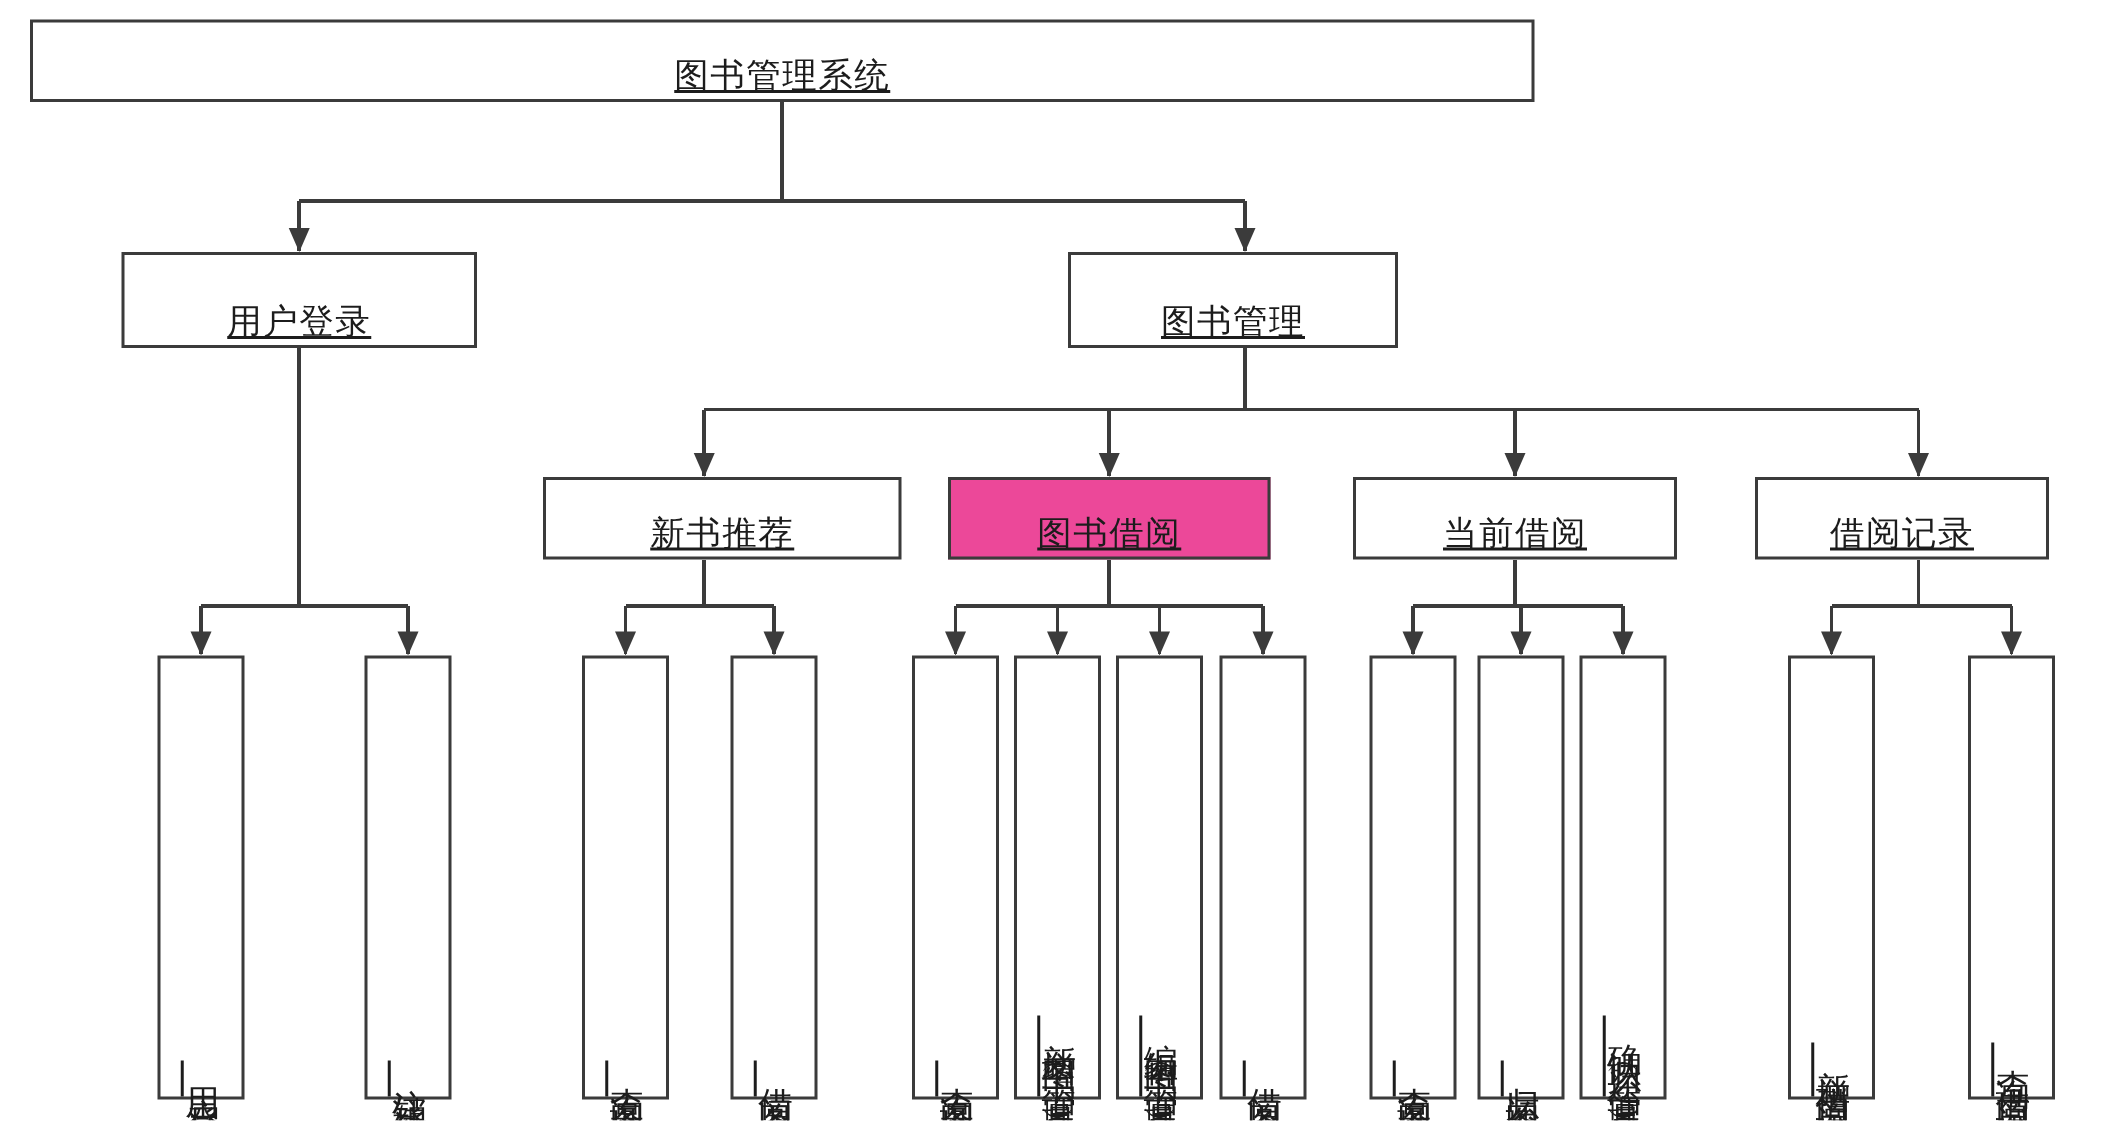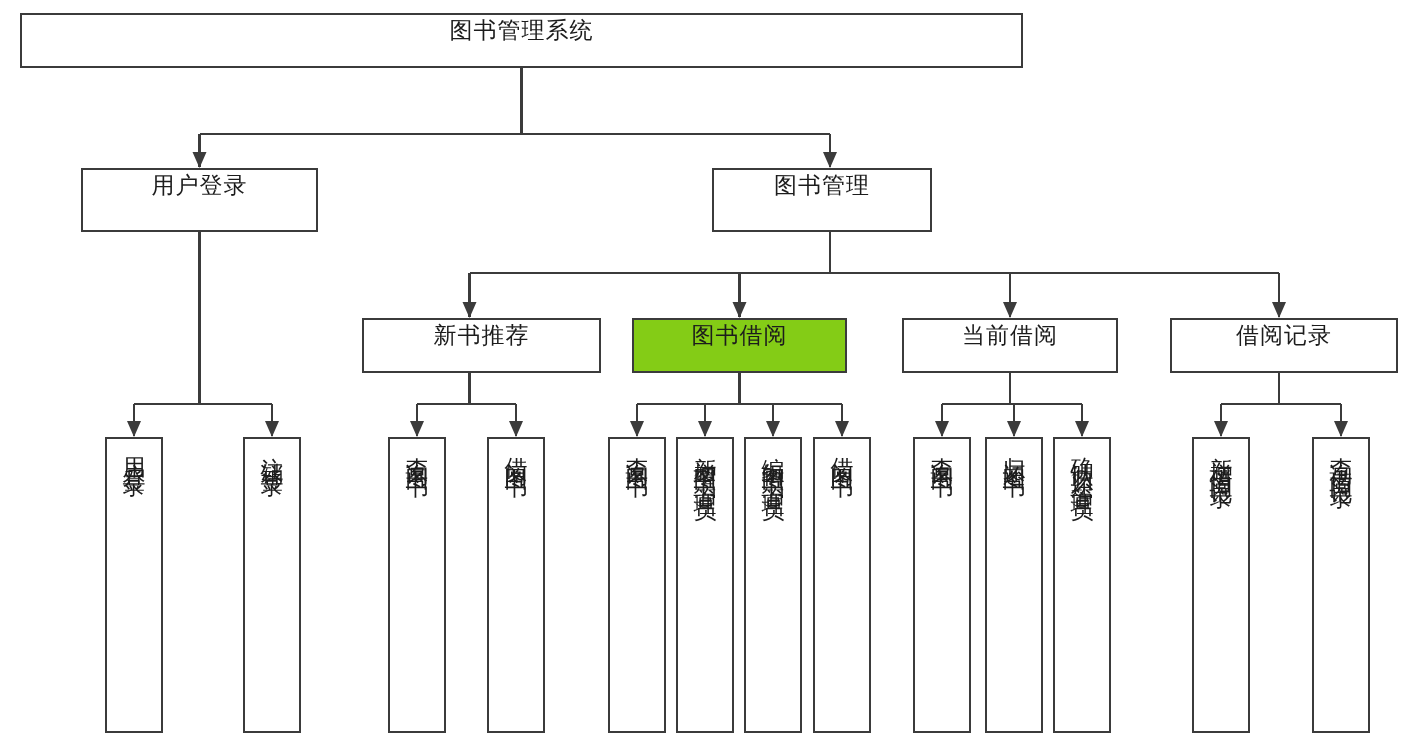--- a/index.html
+++ b/index.html
@@ -23,24 +23,25 @@
     top: 0;
     width: 1405px;
     height: 747px;
   }
   .node {
     position: absolute;
     box-sizing: border-box;
     border: 2.5px solid #3b3b3b;
     background: #ffffff;
     display: flex;
-    align-items: flex-start;
+    align-items: flex-end;
     justify-content: center;
     color: #1c1c1c;
     z-index: 2;
+    text-decoration: underline;
   }
   .node.h {
     font-size: 23px;
     letter-spacing: 1px;
   }
   .node.v {
     font-size: 23px;
   }
   .node.v .vlabel {
     writing-mode: vertical-rl;
@@ -135,27 +136,27 @@
       </div>
       <div class="node h" style="left: 81px; top: 168px; width: 237px; height: 64px; border-color: rgb(59, 59, 59); background: rgb(255, 255, 255); color: rgb(28, 28, 28);">
         <span class="hlabel">用户登录</span>
       </div>
       <div class="node h" style="left: 712px; top: 168px; width: 220px; height: 64px; border-color: rgb(59, 59, 59); background: rgb(255, 255, 255); color: rgb(28, 28, 28);">
         <span class="hlabel">图书管理</span>
       </div>
       <div class="node h" style="left: 362px; top: 318px; width: 239px; height: 55px; border-color: rgb(59, 59, 59); background: rgb(255, 255, 255); color: rgb(28, 28, 28);">
         <span class="hlabel">新书推荐</span>
       </div>
-      <div class="node h" style="left: 632px; top: 318px; width: 215px; height: 55px; border-color: rgb(59, 59, 59); background: #84cc16; color: rgb(28, 28, 28);">
+      <div class="node h" style="left: 632px; top: 318px; width: 215px; height: 55px; border-color: rgb(59, 59, 59); background: #ec4899; color: rgb(28, 28, 28);">
         <span class="hlabel">图书借阅</span>
       </div>
       <div class="node h" style="left: 902px; top: 318px; width: 216px; height: 55px; border-color: rgb(59, 59, 59); background: rgb(255, 255, 255); color: rgb(28, 28, 28);">
         <span class="hlabel">当前借阅</span>
       </div>
-      <div class="node h" style="left: 1170px; top: 318px; width: 228px; height: 55px; border-color: rgb(59, 59, 59); background: rgb(255, 255, 255); color: rgb(28, 28, 28);">
+      <div class="node h" style="left: 1170px; top: 318px; width: 196px; height: 55px; border-color: rgb(59, 59, 59); background: rgb(255, 255, 255); color: rgb(28, 28, 28);">
         <span class="hlabel">借阅记录</span>
       </div>
       <div class="node v" style="left: 105px; top: 437px; width: 58px; height: 296px; border-color: rgb(59, 59, 59); background: rgb(255, 255, 255); color: rgb(28, 28, 28);">
         <span class="vlabel">用户登录</span>
       </div>
       <div class="node v" style="left: 243px; top: 437px; width: 58px; height: 296px; border-color: rgb(59, 59, 59); background: rgb(255, 255, 255); color: rgb(28, 28, 28);">
         <span class="vlabel">注销登录</span>
       </div>
       <div class="node v" style="left: 388px; top: 437px; width: 58px; height: 296px; border-color: rgb(59, 59, 59); background: rgb(255, 255, 255); color: rgb(28, 28, 28);">
         <span class="vlabel">查询图书</span>

